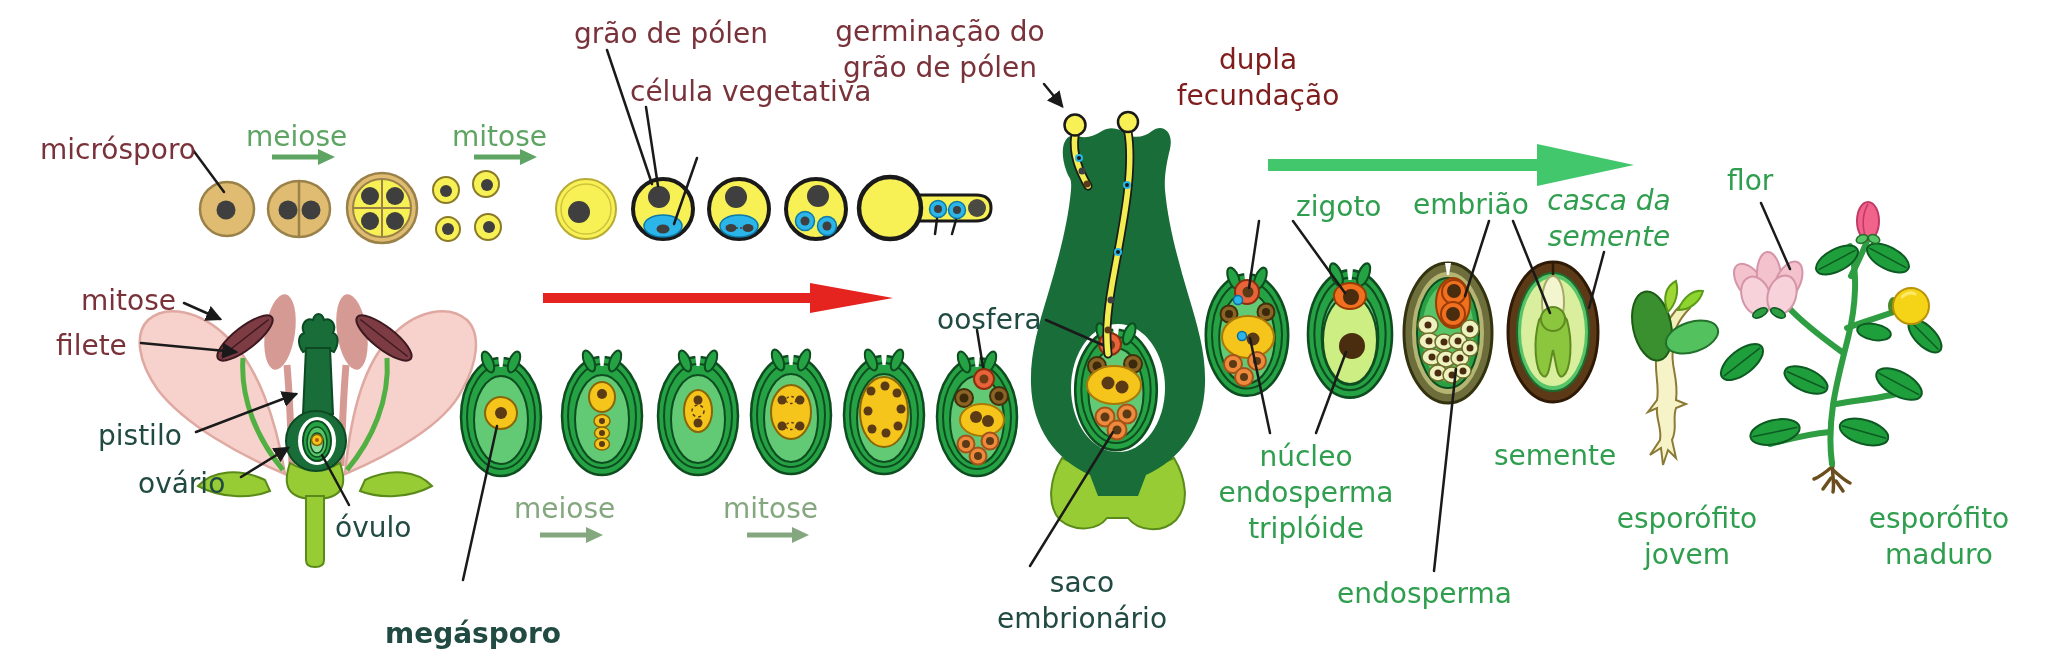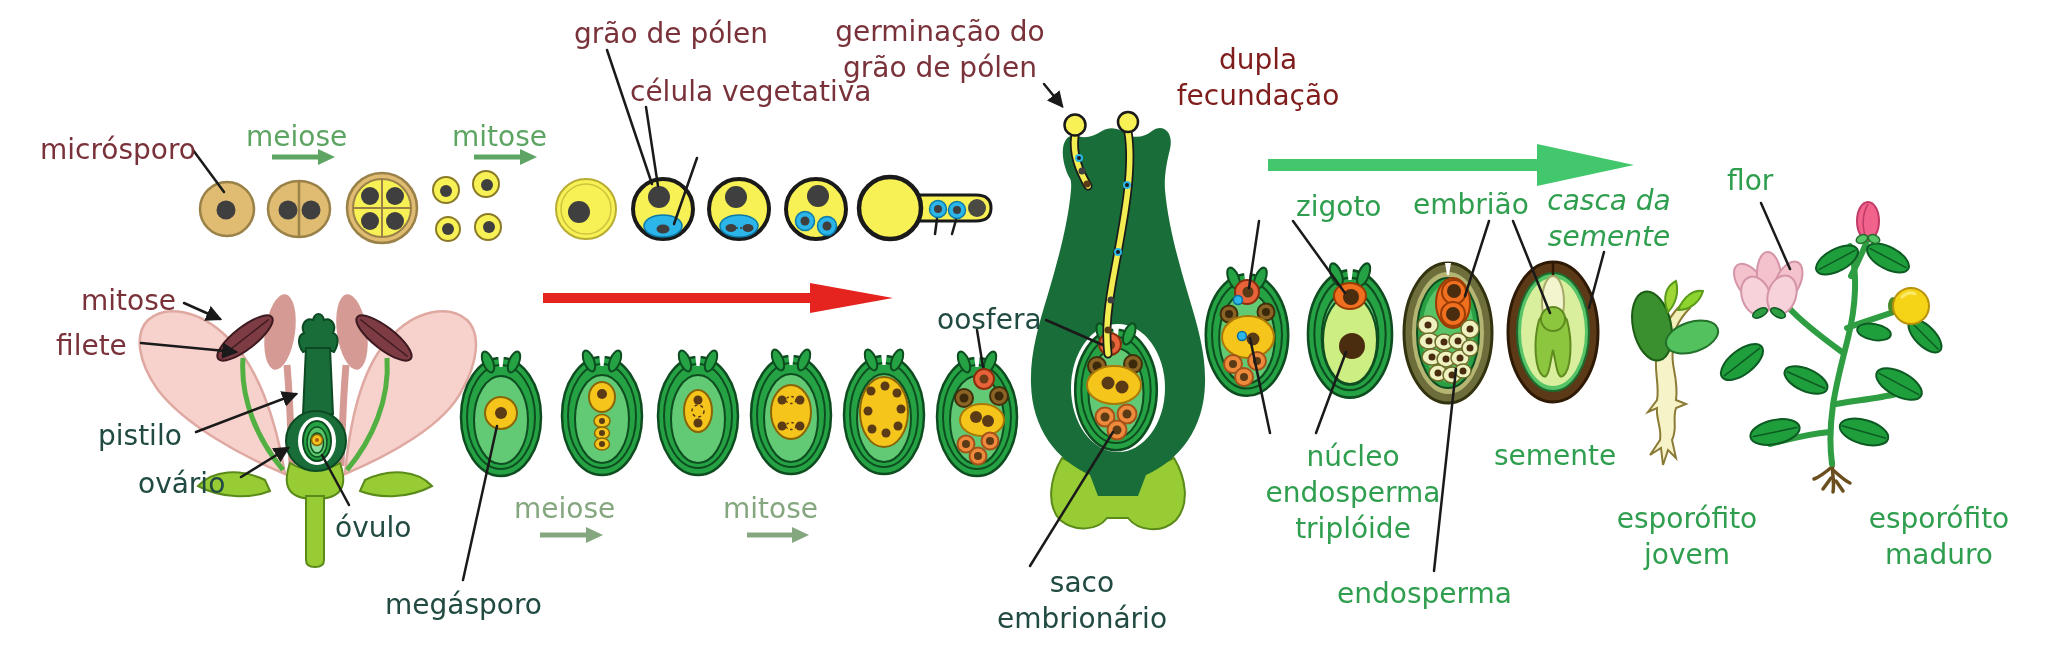--- a/index.html
+++ b/index.html
@@ -481,28 +481,28 @@
 <div class="lbl maroon" style="left:630px;top:74px;">célula vegetativa</div>
 <div class="lbl maroon center" style="left:820px;top:14px;width:240px;">germinação do
 grão de pólen</div>
 <div class="lbl blue center" style="left:1138px;top:42px;width:240px;">dupla
 fecundação</div>
 <div class="lbl maroon" style="left:81px;top:283px;">mitose</div>
 <div class="lbl maroon" style="left:56px;top:328px;">filete</div>
 <div class="lbl teal" style="left:98px;top:418px;">pistilo</div>
 <div class="lbl teal" style="left:138px;top:466px;">ovário</div>
 <div class="lbl teal" style="left:335px;top:510px;">óvulo</div>
-<div class="lbl teal" style="left:385px;top:587px;">megásporo</div>
+<div class="lbl teal" style="left:385px;top:616px;font-weight:bold;">megásporo</div>
 <div class="lbl sage" style="left:514px;top:491px;">meiose</div>
 <div class="lbl sage" style="left:723px;top:491px;">mitose</div>
 <div class="lbl teal" style="left:937px;top:302px;">oosfera</div>
 <div class="lbl teal center" style="left:962px;top:565px;width:240px;">saco
 embrionário</div>
 <div class="lbl green" style="left:1296px;top:189px;">zigoto</div>
-<div class="lbl green center" style="left:1233px;top:439px;width:240px;">núcleo
+<div class="lbl green center" style="left:1186px;top:439px;width:240px;">núcleo
 endosperma
 triplóide</div>
 <div class="lbl green" style="left:1413px;top:187px;">embrião</div>
 <div class="lbl green center" style="left:1499px;top:183px;width:220px;font-style:italic;">casca da
 semente</div>
 <div class="lbl green" style="left:1494px;top:438px;">semente</div>
 <div class="lbl green" style="left:1337px;top:576px;">endosperma</div>
 <div class="lbl green center" style="left:1577px;top:501px;width:220px;">esporófito
 jovem</div>
 <div class="lbl green center" style="left:1829px;top:501px;width:220px;">esporófito

